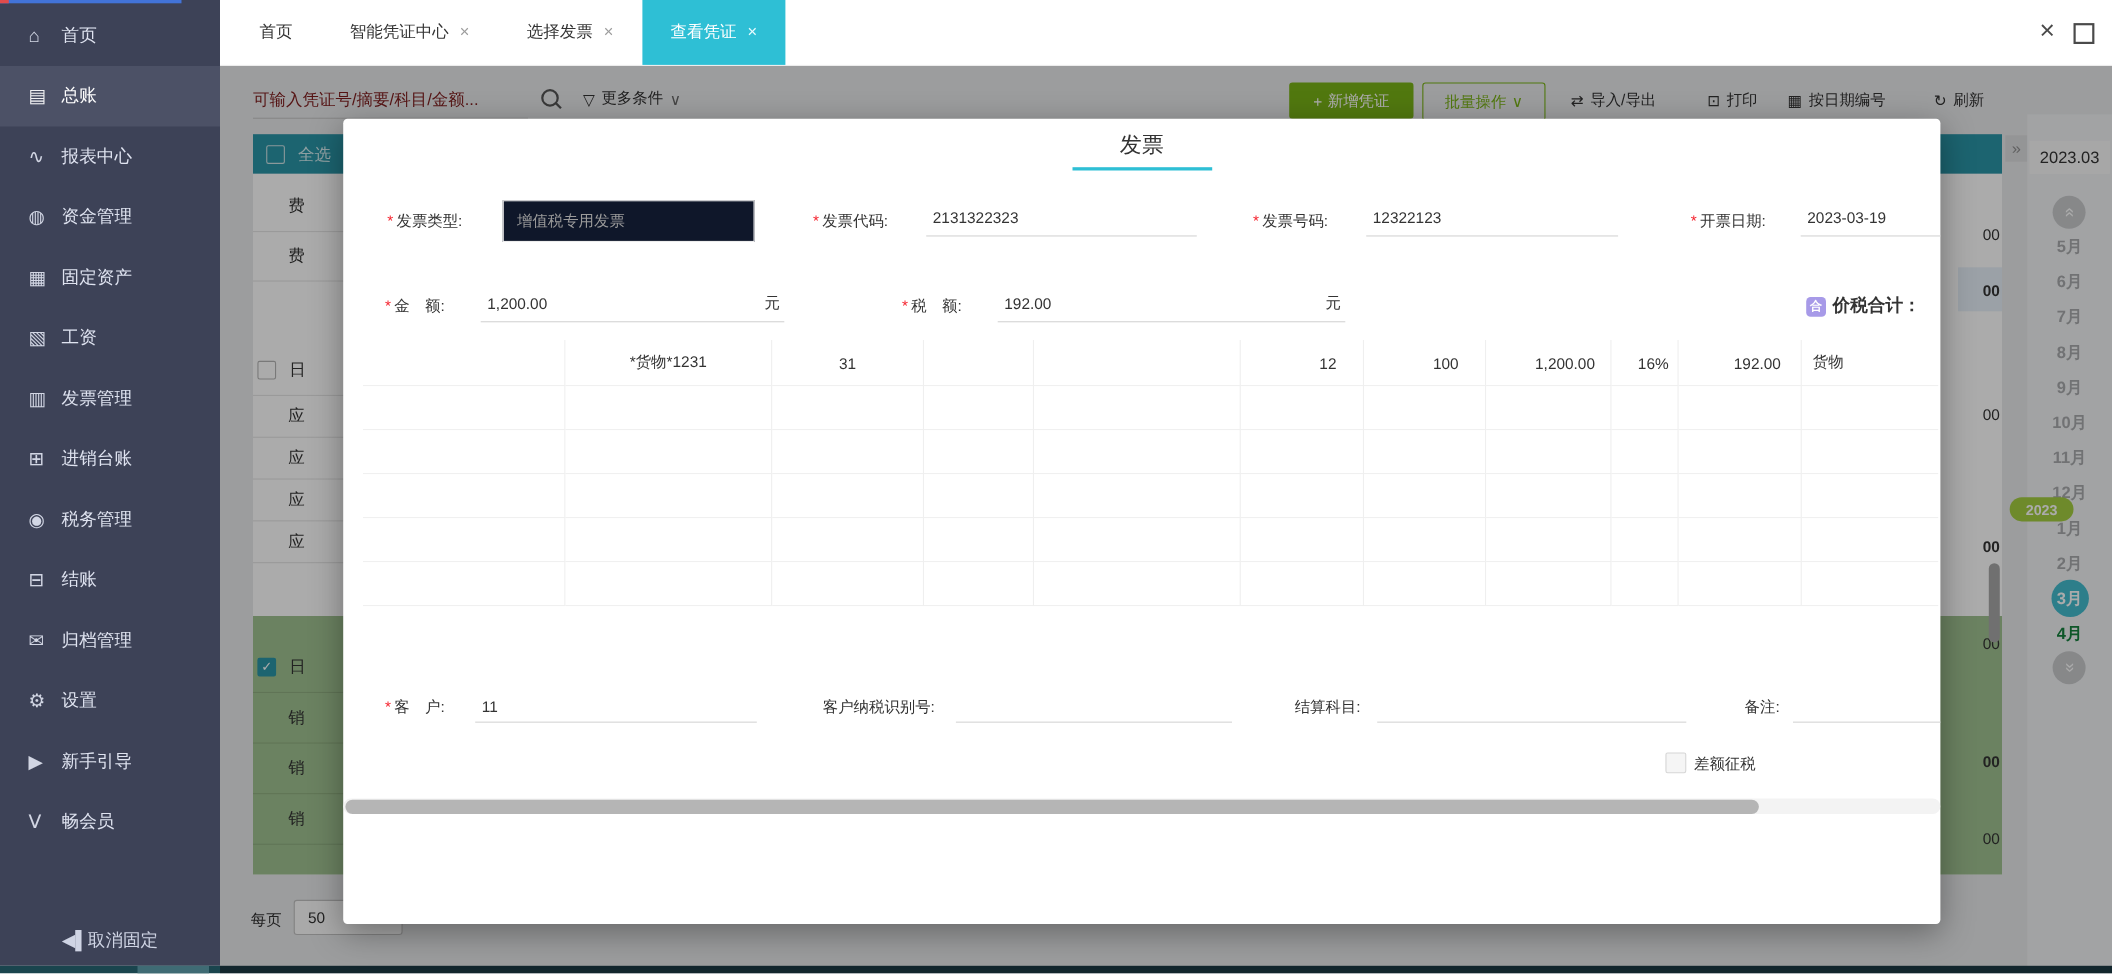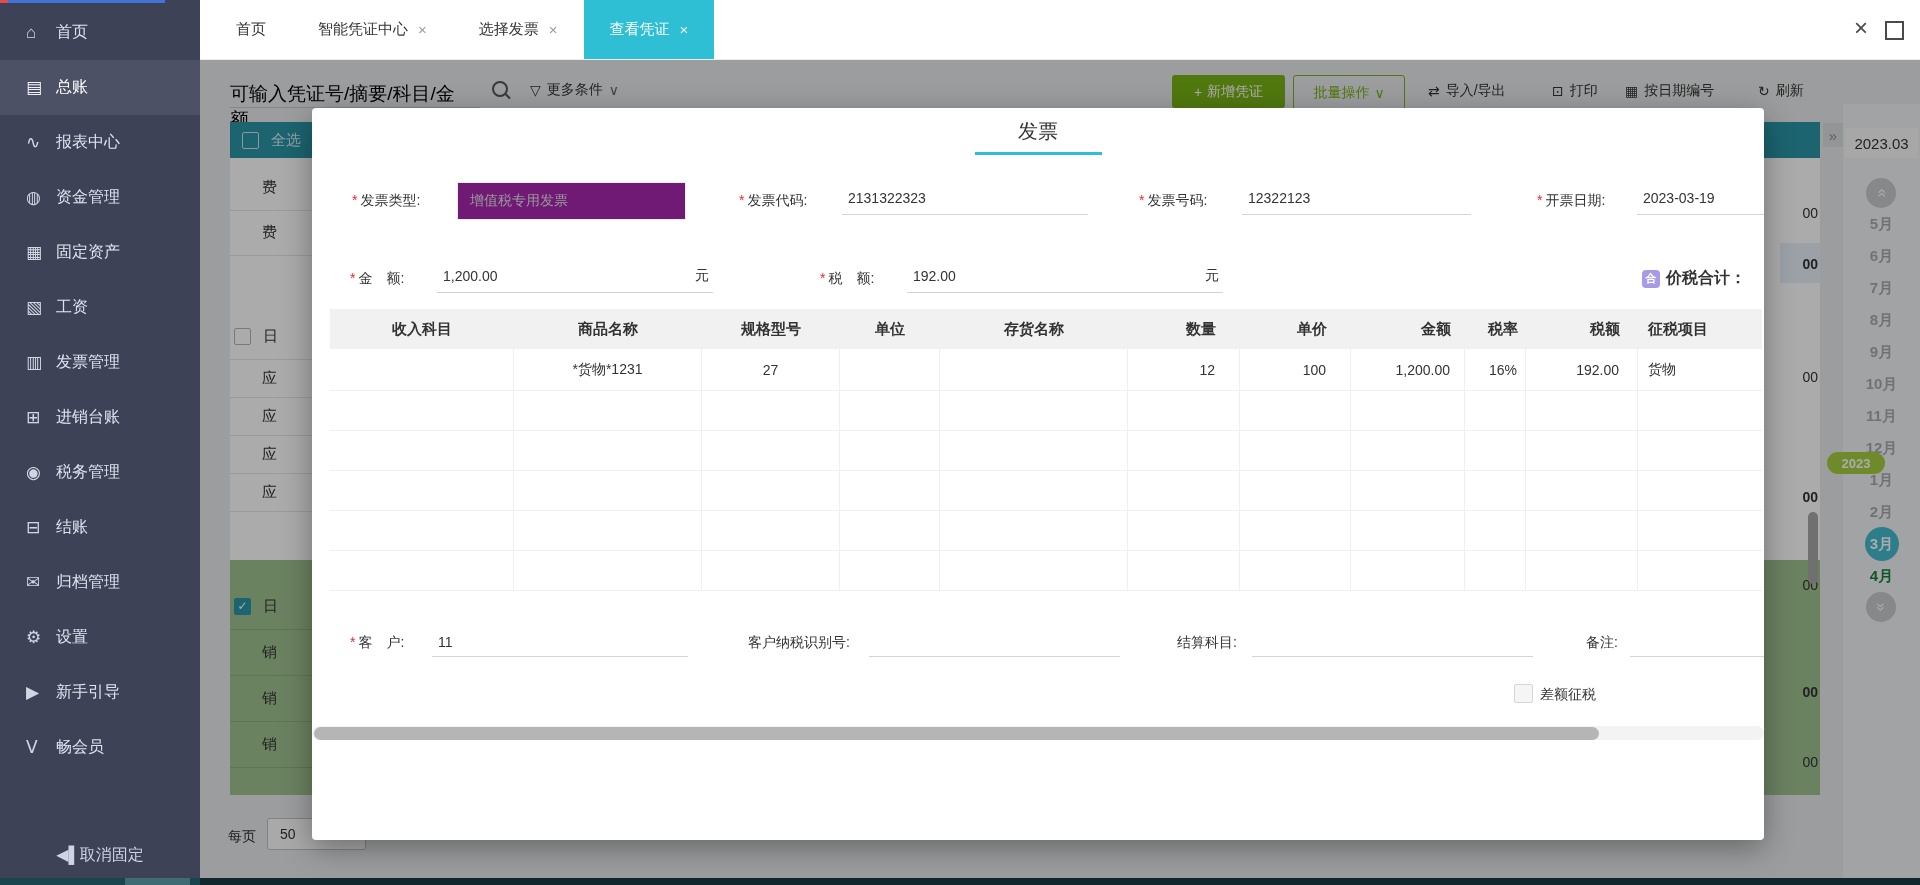--- a/index.html
+++ b/index.html
@@ -20,21 +20,21 @@
   .tabbar{left:200px;top:0;width:1720px;height:59px;background:#fff;border-bottom:1px solid #ececec;display:flex;align-items:center;z-index:5;}
   .tab{height:59px;display:flex;align-items:center;padding:0 26px;font-size:15px;color:#333;cursor:pointer;}
   .tab .tclose{margin-left:10px;color:#9c9c9c;font-size:15px;}
   .tab.active{background:#2ebfd5;color:#fff;}
   .tab.active .tclose{color:#eafcff;}
   .win-close{position:absolute;right:52px;top:14px;font-size:24px;color:#4a4a4a;cursor:pointer;}
   .fs-icon{position:absolute;right:16px;top:21px;width:15px;height:15px;border:2px solid #4a4a4a;
     background:linear-gradient(#fff,#fff) center/25px 7px no-repeat,linear-gradient(#fff,#fff) center/7px 25px no-repeat;cursor:pointer;}
   
   .content{left:200px;top:59px;width:1720px;height:826px;background:#e9eaec;z-index:1;}
-  .ph{color:#000000;font-size:19px;}
+  .ph{color:#7f1d1d;font-size:15px;}
   .s-under{border-bottom:1px solid #c9c9c9;}
   .mag{width:12px;height:12px;border:2px solid #555;border-radius:50%;display:inline-block;position:relative;}
   .mag:after{content:"";position:absolute;left:10px;top:12px;width:7px;height:2px;background:#555;transform:rotate(45deg);}
   .btn-green{background:#7ab317;color:#fff;border-radius:3px;font-size:14px;display:flex;align-items:center;justify-content:center;cursor:pointer;}
   .btn-outline{border:1px solid #7ab317;color:#7ab317;border-radius:3px;font-size:14px;display:flex;align-items:center;justify-content:center;cursor:pointer;}
   .tool-link{font-size:14px;color:#333;display:flex;align-items:center;gap:6px;cursor:pointer;}
   .bg-header{background:#2a95a7;color:#d5eef2;font-size:15px;display:flex;align-items:center;}
   .cb{width:15px;height:15px;border:1px solid #b5b5b5;background:#fff;border-radius:2px;display:inline-block;}
   .cb.teal{background:#2a95a7;border-color:#2a95a7;color:#fff;font-size:12px;text-align:center;line-height:15px;}
   .bgrow{position:absolute;left:30px;width:100px;border-bottom:1px solid #e6e6e6;display:flex;align-items:center;font-size:15px;color:#333;}
@@ -50,21 +50,21 @@
   
   .modal{left:312px;top:108px;width:1452px;height:732px;background:#fff;border-radius:4px;
          box-shadow:0 8px 30px rgba(0,0,0,.35);z-index:3;overflow:hidden;}
   .m-title{position:absolute;top:10px;left:0;width:100%;text-align:center;font-size:20px;color:#333;}
   .m-underline{position:absolute;left:663px;top:44px;width:127px;height:3px;background:#2ebfd5;}
   .m-close{position:absolute;right:16px;top:6px;font-size:24px;color:#b9b9b9;cursor:pointer;}
   .lab{position:absolute;font-size:14px;color:#333;}
   .star{color:#f5222d;margin-right:3px;}
   .uline{position:absolute;border-bottom:1px solid #d4d4d4;height:32px;font-size:14px;color:#333;display:flex;align-items:center;padding-left:6px;}
   .uline .unit{position:absolute;right:4px;color:#333;}
-  .selbox{position:absolute;height:36px;background:#701a75;border:1px solid #ededed;color:#9a9a9a;font-size:14px;display:flex;align-items:center;padding-left:12px;}
+  .selbox{position:absolute;height:36px;background:#0f172a;border:1px solid #ededed;color:#9a9a9a;font-size:14px;display:flex;align-items:center;padding-left:12px;}
   .totico{width:18px;height:18px;border-radius:4px;background:#a79ae8;color:#fff;font-size:11px;display:inline-flex;align-items:center;justify-content:center;margin-right:6px;}
   .mtable{position:absolute;left:18px;top:201px;width:1432px;}
   .trow{display:flex;width:1432px;}
   .th{background:#f1f1f1;font-weight:bold;height:40px;}
   .td{height:40px;border-bottom:1px solid #f0f0f0;}
   .cell{display:flex;align-items:center;font-size:14px;color:#333;box-sizing:border-box;border-right:1px solid #efefef;}
   .trow .cell:last-child{border-right:none;}
   .th .cell{border-right:none;font-size:15px;}
   .c0{width:184px;justify-content:center;}
   .c1{width:188px;justify-content:center;}
@@ -337,37 +337,24 @@
   <div class="uline" style="left:595px;top:152px;width:310px;">
       <span>192.00</span>
       <span class="unit">元</span>
     </div>
   <div class="lab" style="left:1330px;top:160px;width:200px;font-size:16px;font-weight:bold;display:flex;align-items:center;">
     <span class="totico">合</span>
       <span>价税合计：</span>
   </div>
 
   <div class="mtable">
-    <div class="trow th">
-      <div class="cell c0">收入科目</div>
-      <div class="cell c1">商品名称</div>
-      <div class="cell c2">规格型号</div>
-      <div class="cell c3">单位</div>
-      <div class="cell c4">存货名称</div>
-      <div class="cell c5">数量</div>
-      <div class="cell c6">单价</div>
-      <div class="cell c7">金额</div>
-      <div class="cell c8">税率</div>
-      <div class="cell c9">税额</div>
-      <div class="cell c10">征税项目</div>
-    </div>
     <div class="trow datarow">
       <div class="cell c0 td"></div>
       <div class="cell c1 td">*货物*1231</div>
-      <div class="cell c2 td">27</div>
+      <div class="cell c2 td">31</div>
       <div class="cell c3 td"></div>
       <div class="cell c4 td"></div>
       <div class="cell c5 td">12</div>
       <div class="cell c6 td">100</div>
       <div class="cell c7 td">1,200.00</div>
       <div class="cell c8 td">16%</div>
       <div class="cell c9 td">192.00</div>
       <div class="cell c10 td">货物</div>
     </div>
     <div class="trow">

